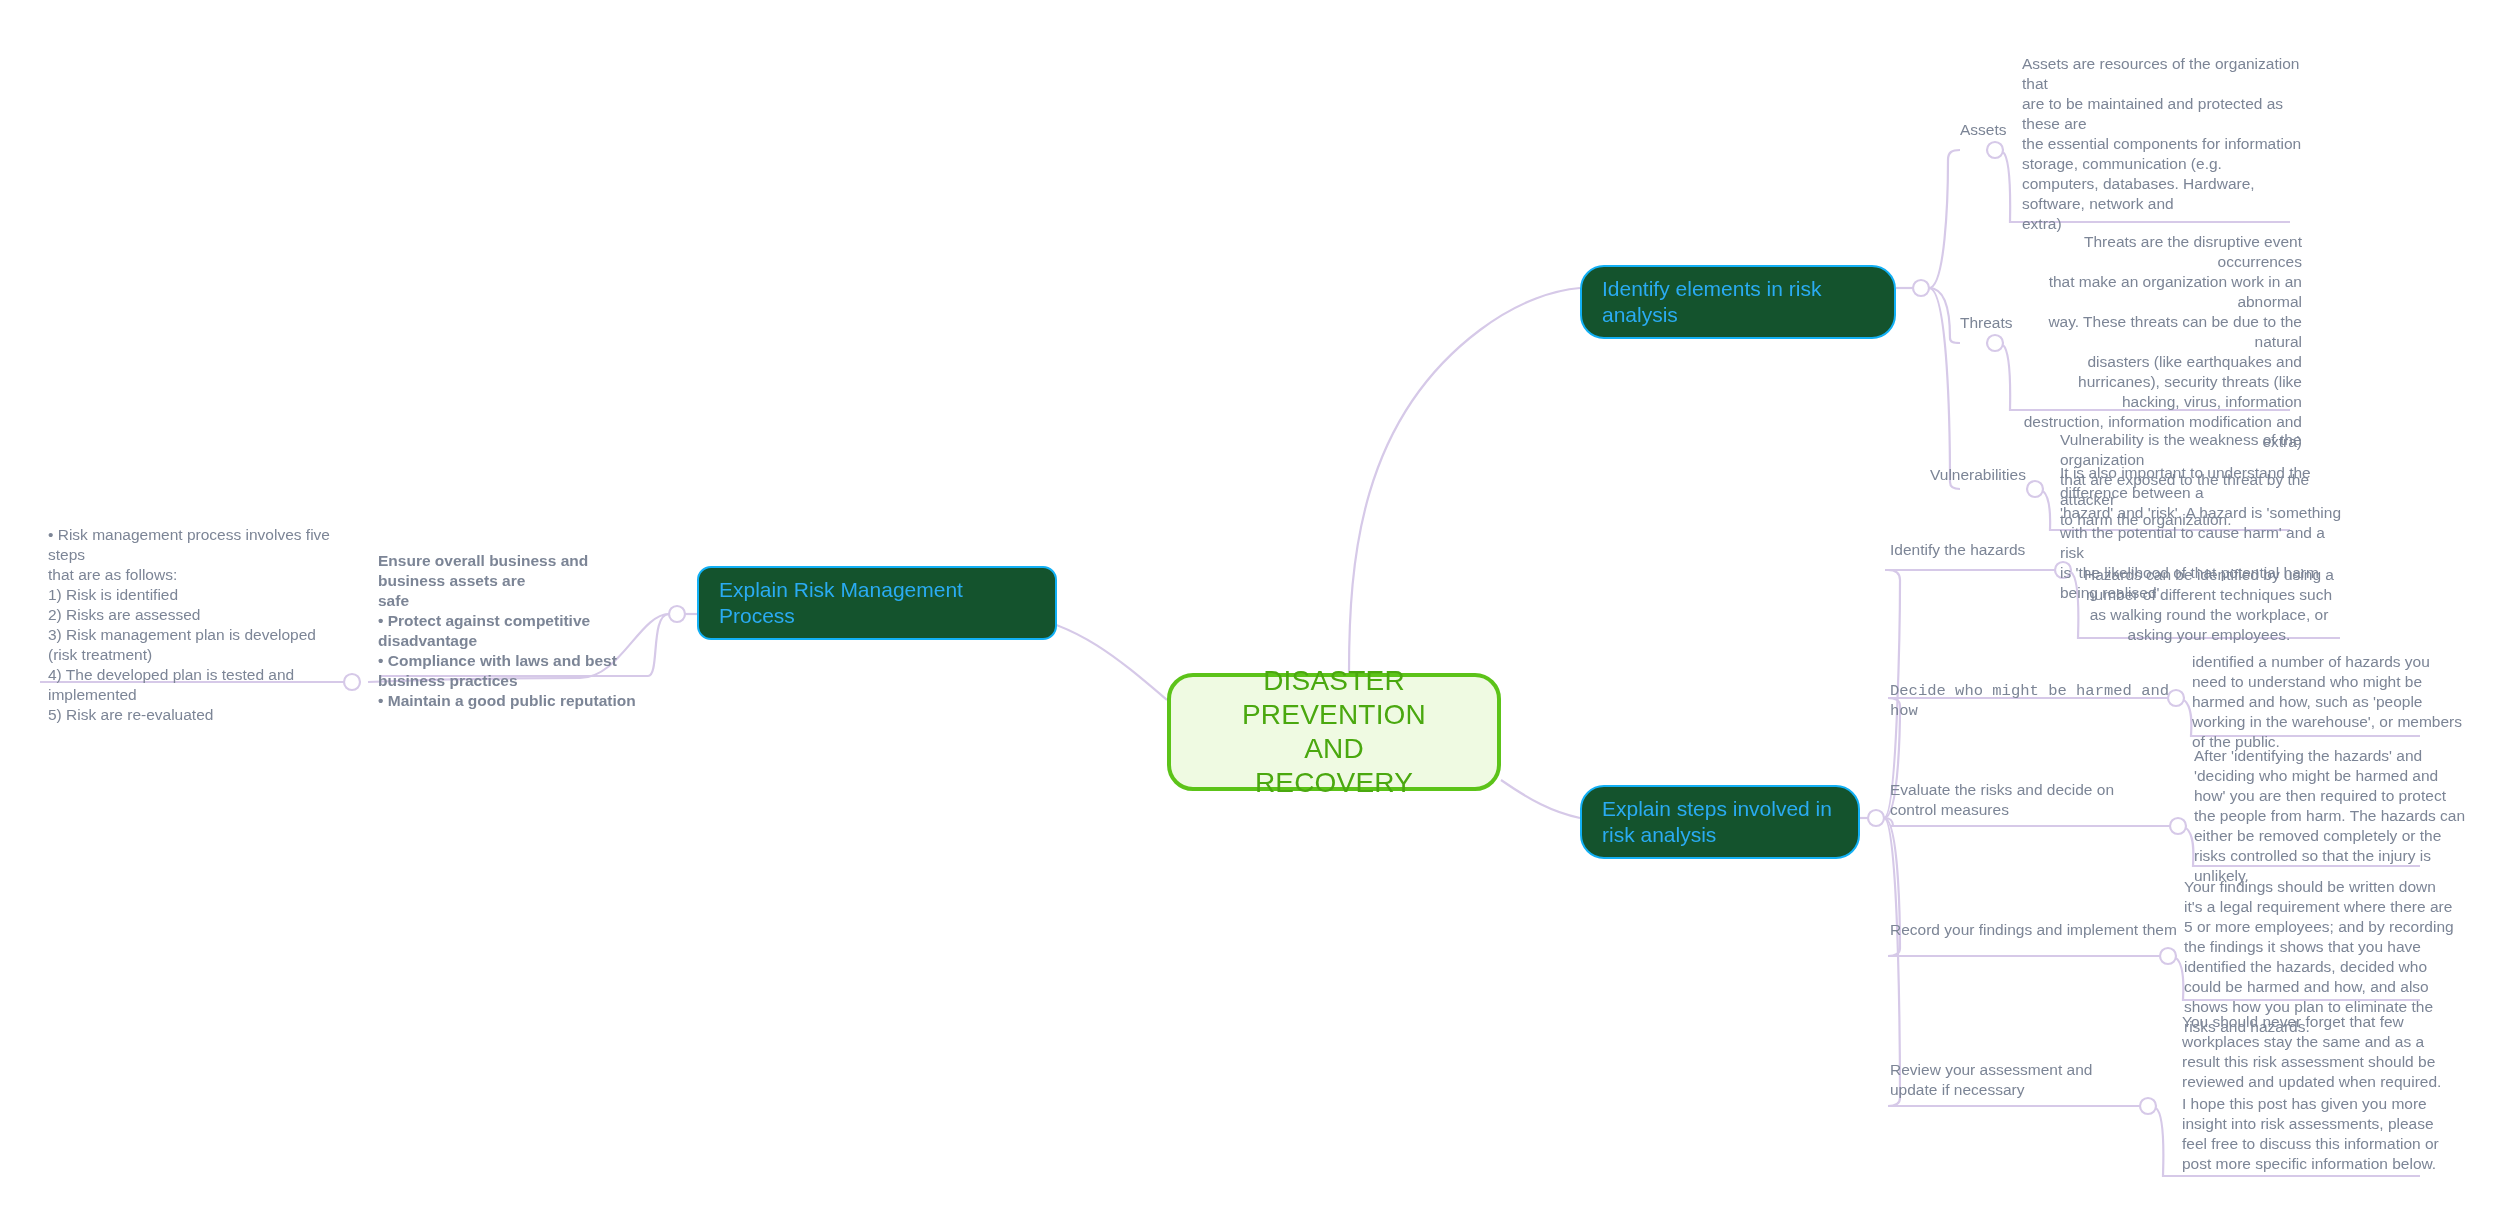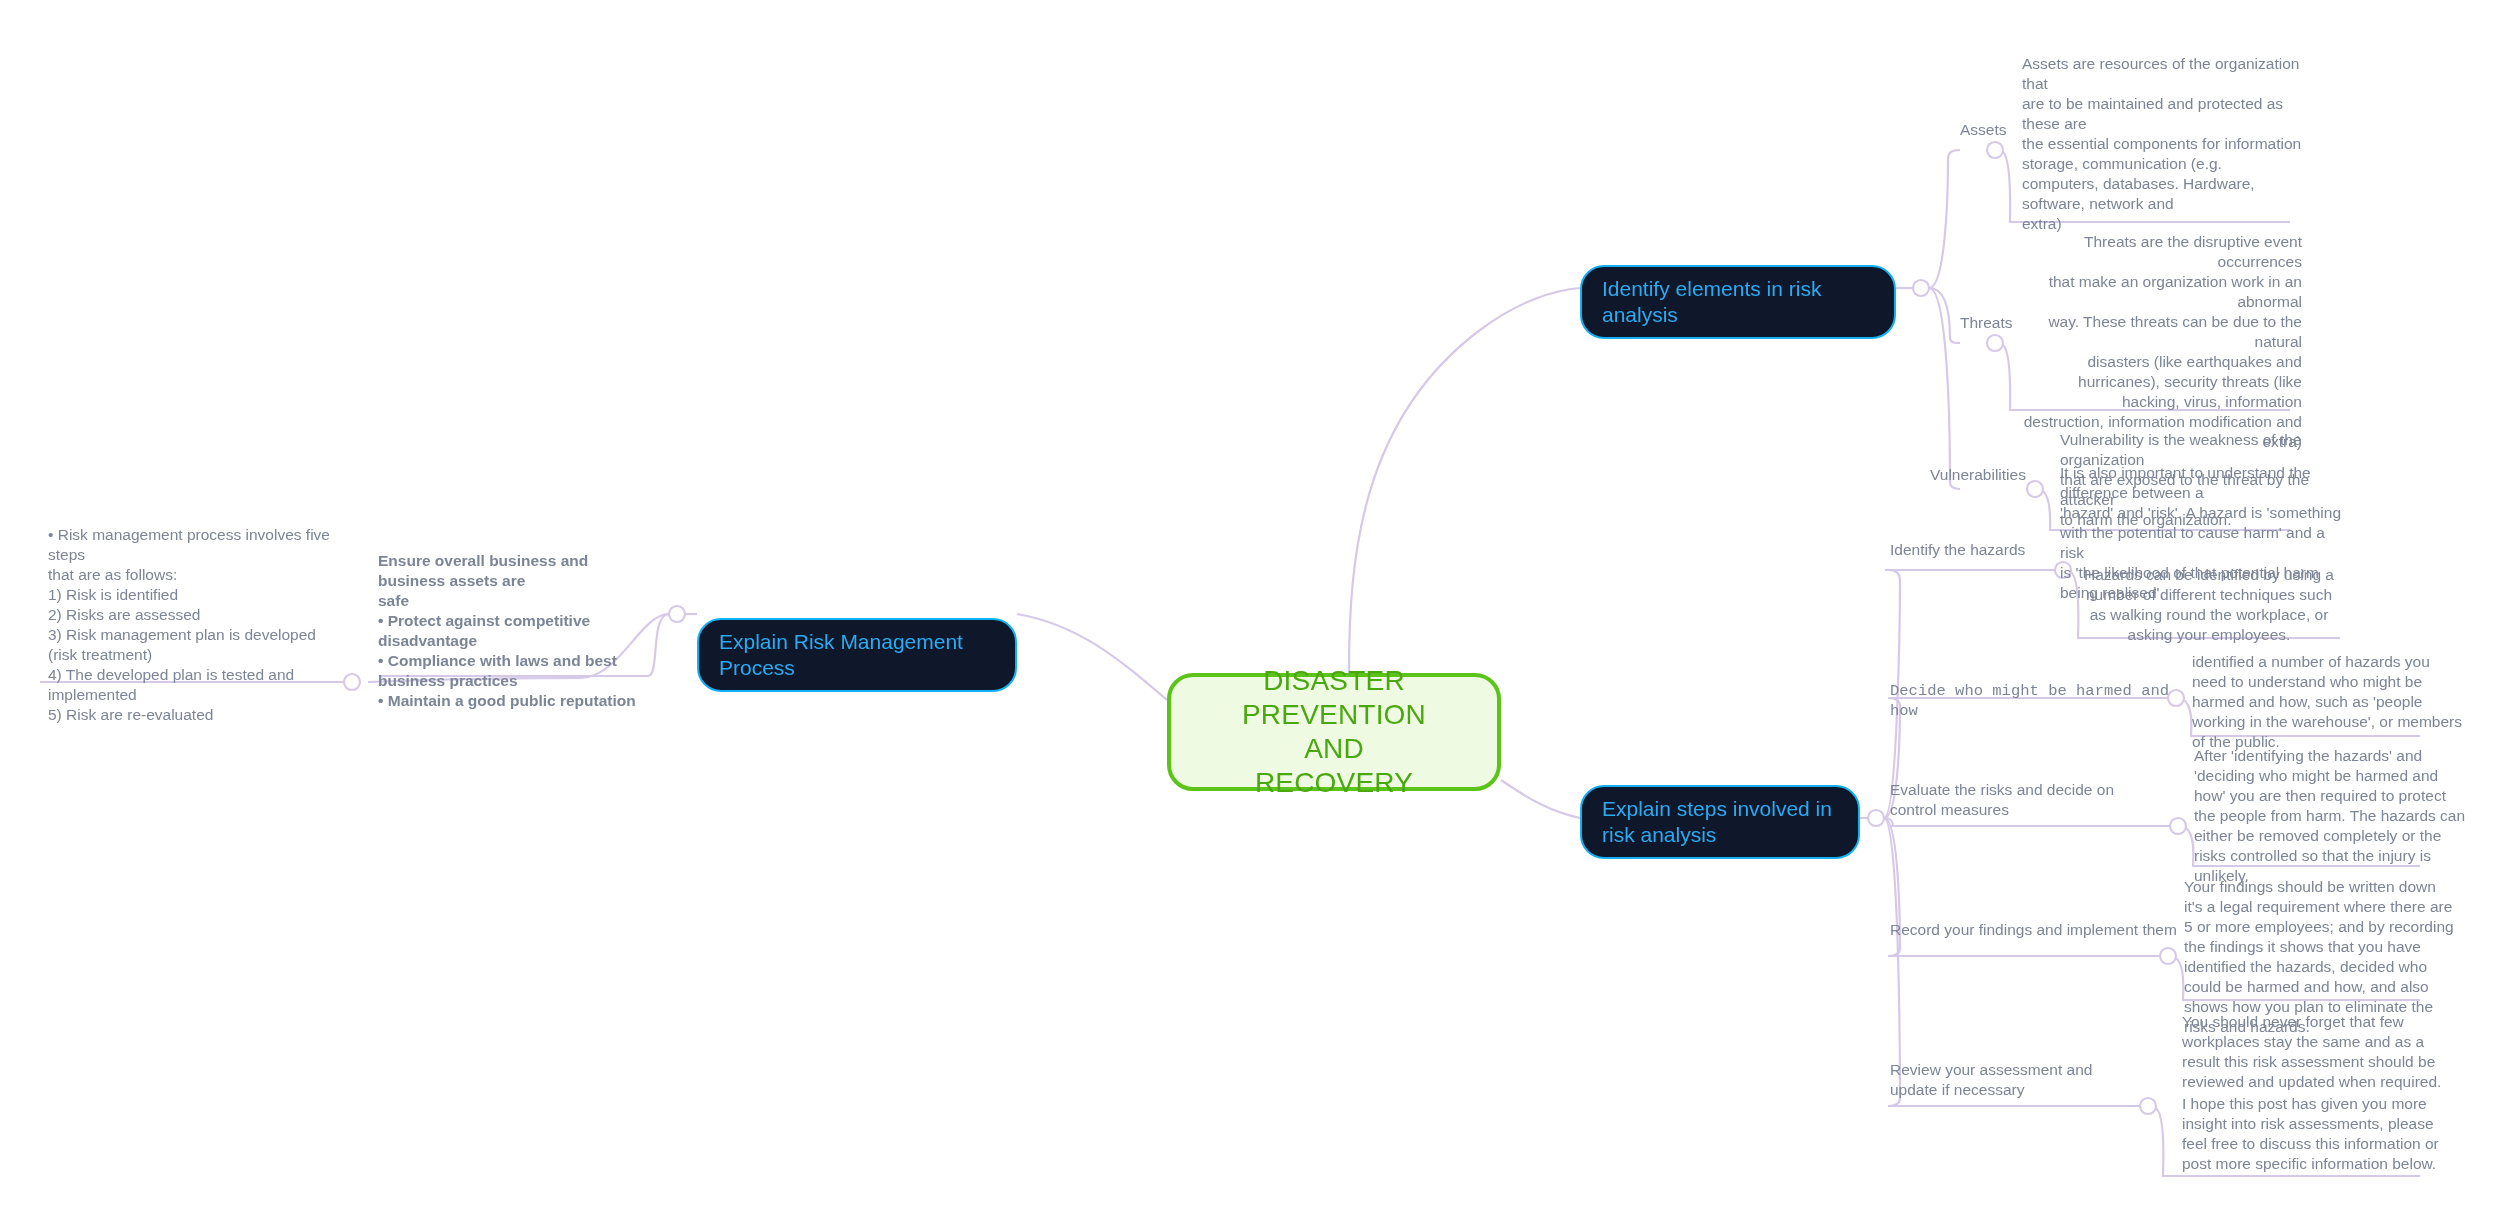--- a/index.html
+++ b/index.html
@@ -17,26 +17,26 @@
     left:1167px;top:673px;width:334px;height:118px;
     border:4px solid #5cc319;border-radius:26px;background:#effae2;
     color:#4aa80f;font-size:28px;line-height:34px;text-align:center;
     display:flex;align-items:center;justify-content:center;
     letter-spacing:.2px;
   }
   .root span{display:block;}
 
   
   .pill{
-    border:2px solid #12b0f5;border-radius:24px;background:#0f172a;
+    border:2px solid #12b0f5;border-radius:24px;background:#14532d;
     color:#2aabf2;font-size:21px;line-height:26px;
     padding:9px 20px;box-sizing:border-box;
   }
   #n-identify-elements{left:1580px;top:265px;width:316px;}
-  #n-risk-mgmt{left:697px;top:618px;width:320px;}
+  #n-risk-mgmt{left:697px;top:566px;width:360px;border-radius:14px;}
   #n-steps{left:1580px;top:785px;width:280px;}
 
   
   .leaf{
     color:#7c8596;font-size:15.5px;line-height:20px;
     white-space:pre-line;
   }
 
   
   .para{

